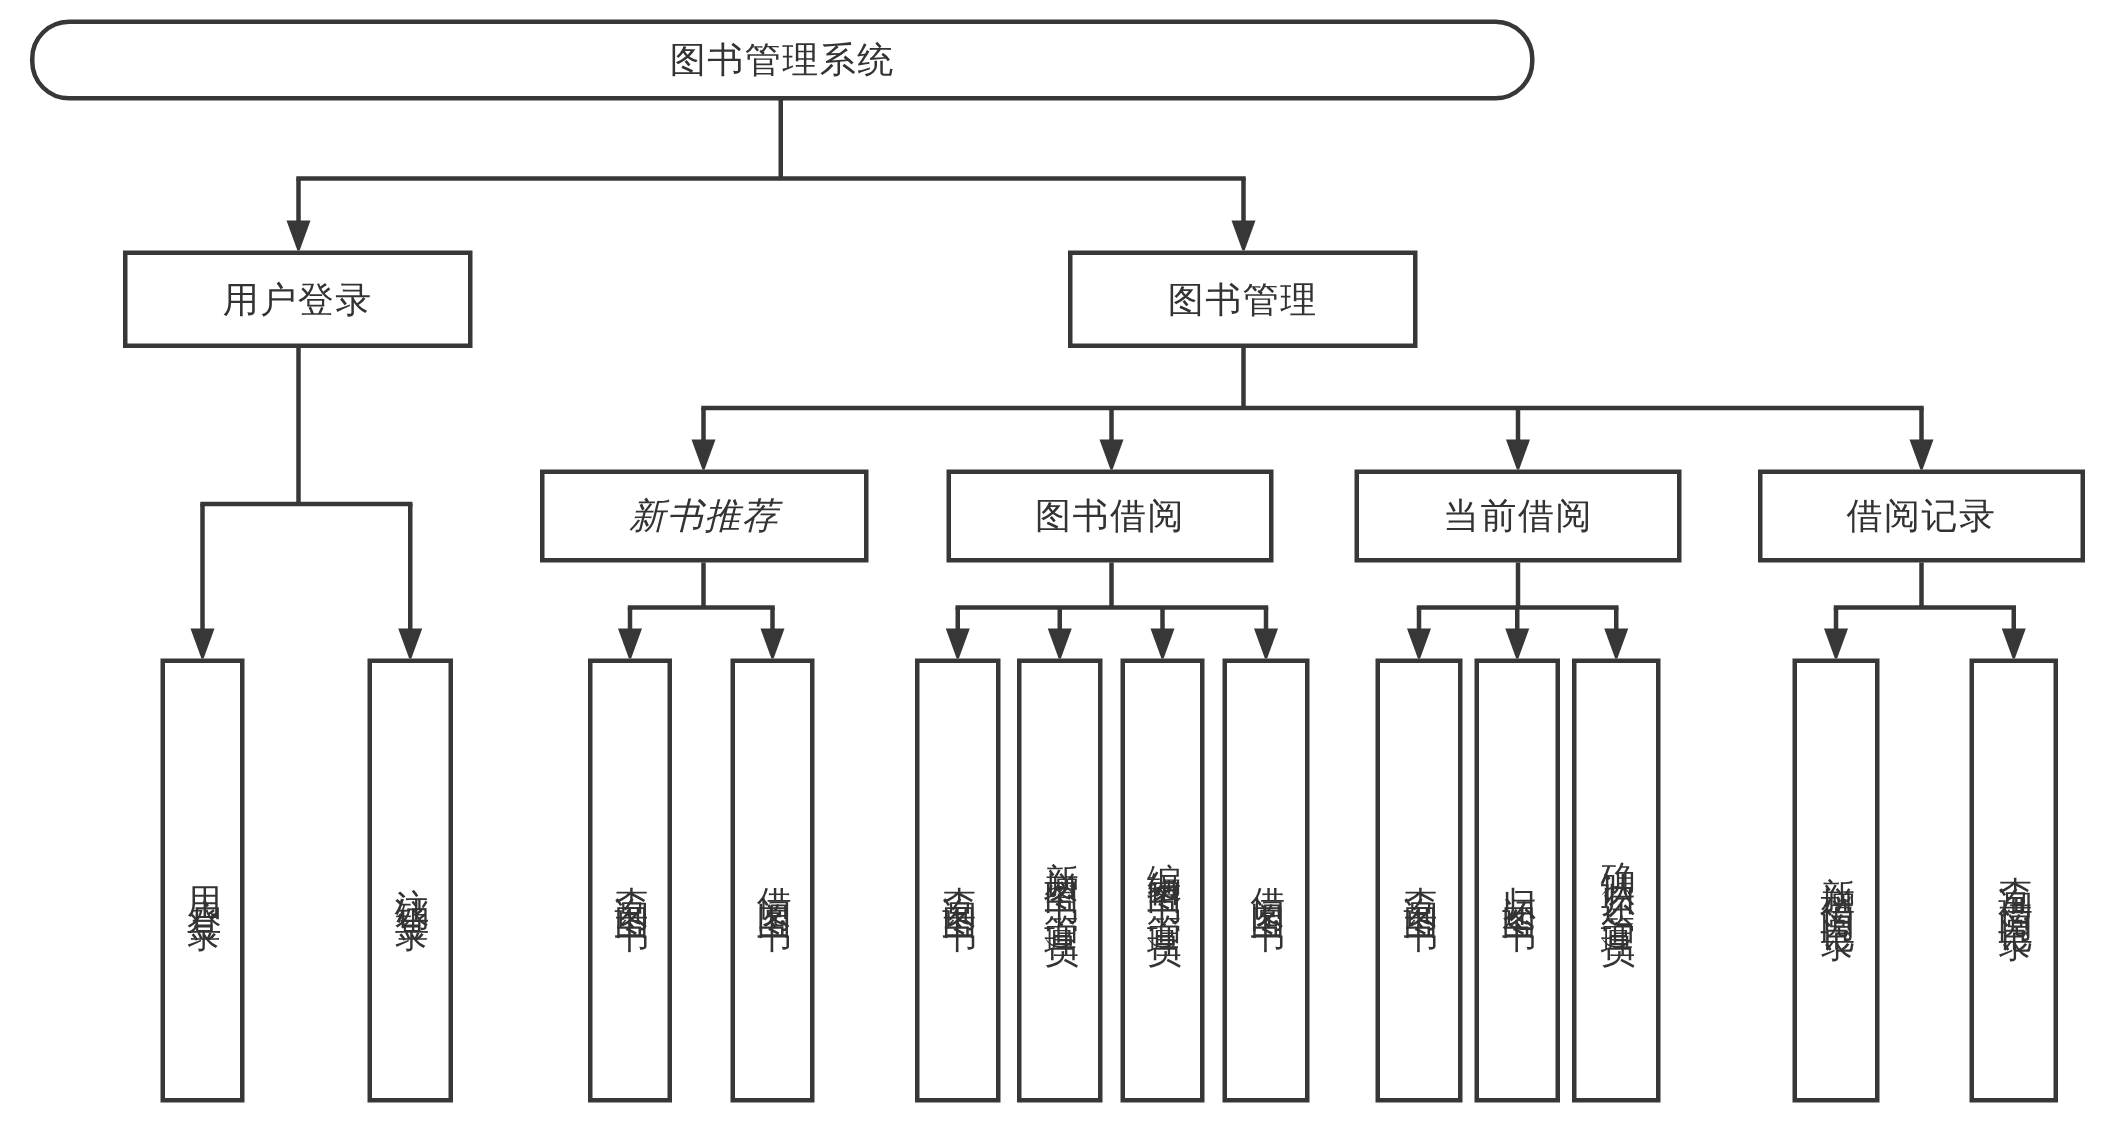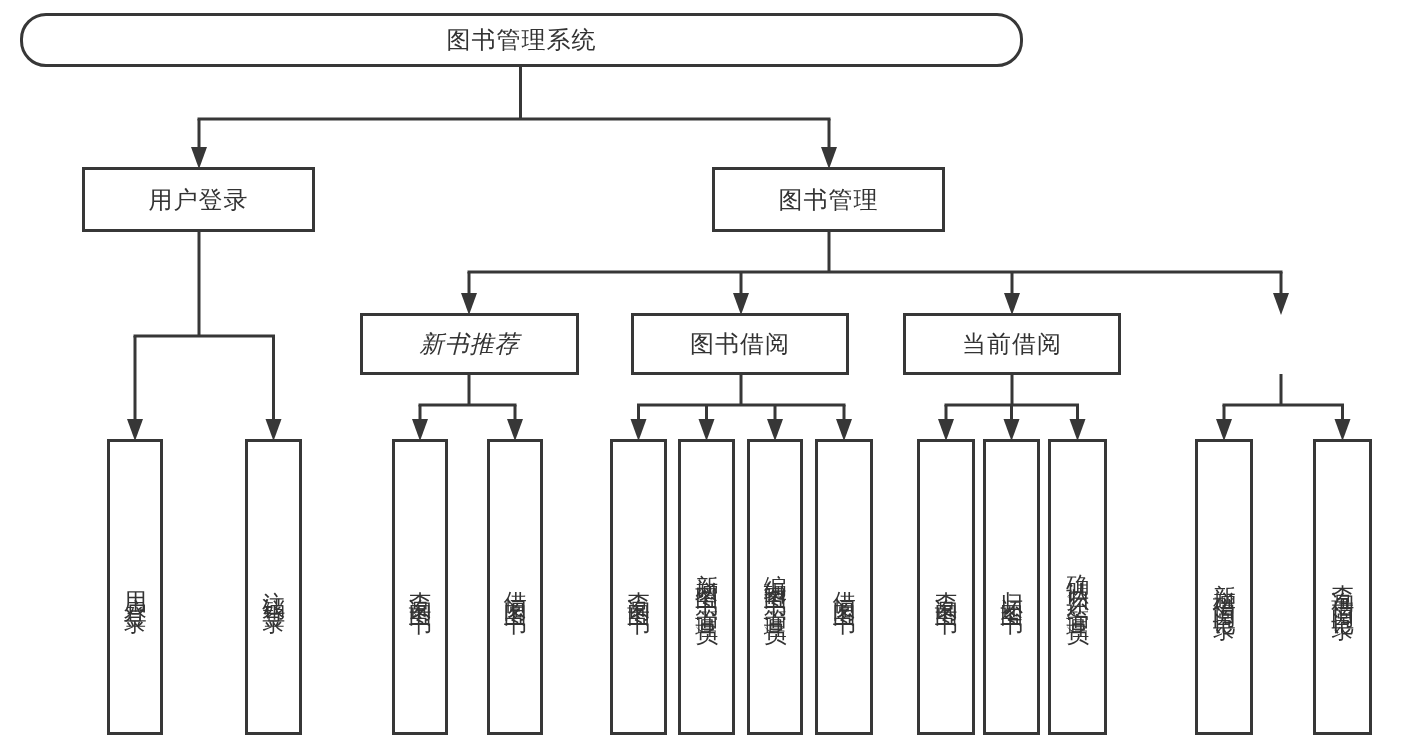--- a/index.html
+++ b/index.html
@@ -129,20 +129,23 @@
 
   <div class="node" style="left:360px; top:313px; width:219px; height:62px;font-style:italic;">
     <span class="hlabel">新书推荐</span>
   </div>
   <div class="node" style="left:631px; top:313px; width:218px; height:62px;">
     <span class="hlabel">图书借阅</span>
   </div>
   <div class="node" style="left:903px; top:313px; width:218px; height:62px;">
     <span class="hlabel">当前借阅</span>
   </div>
+  <div class="node" style="left:1172px; top:313px; width:218px; height:62px;">
+    <span class="hlabel">借阅记录</span>
+  </div>
 
   <div class="node" style="left:107px; top:439px; width:56px; height:296px;">
     <span class="vtext">用户登录</span>
   </div>
   <div class="node" style="left:245px; top:439px; width:57px; height:296px;">
     <span class="vtext">注销登录</span>
   </div>
 
   <div class="node" style="left:392px; top:439px; width:56px; height:296px;">
     <span class="vtext">查询图书</span>

